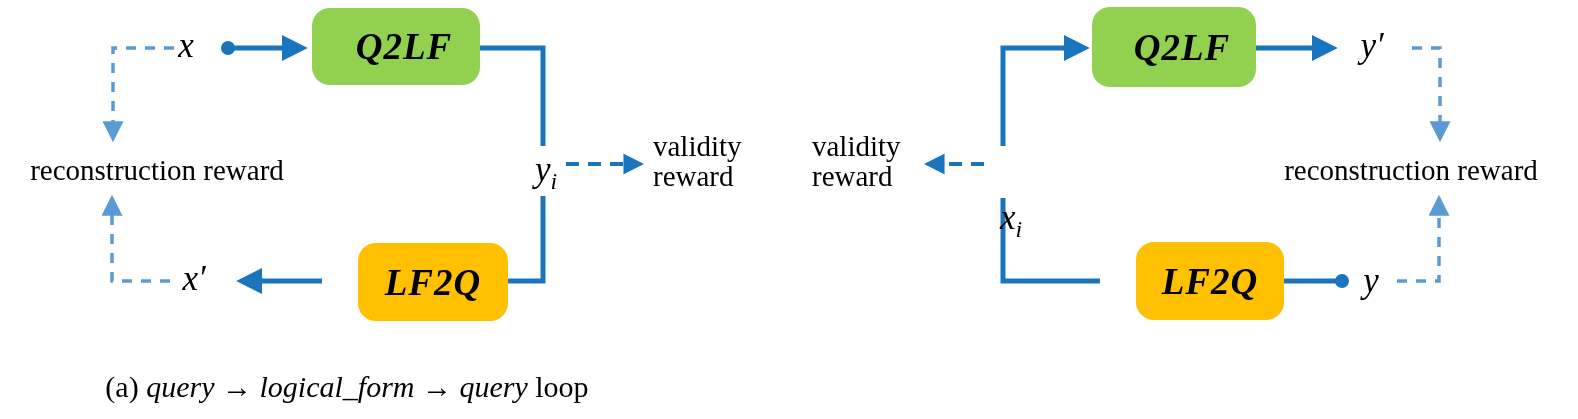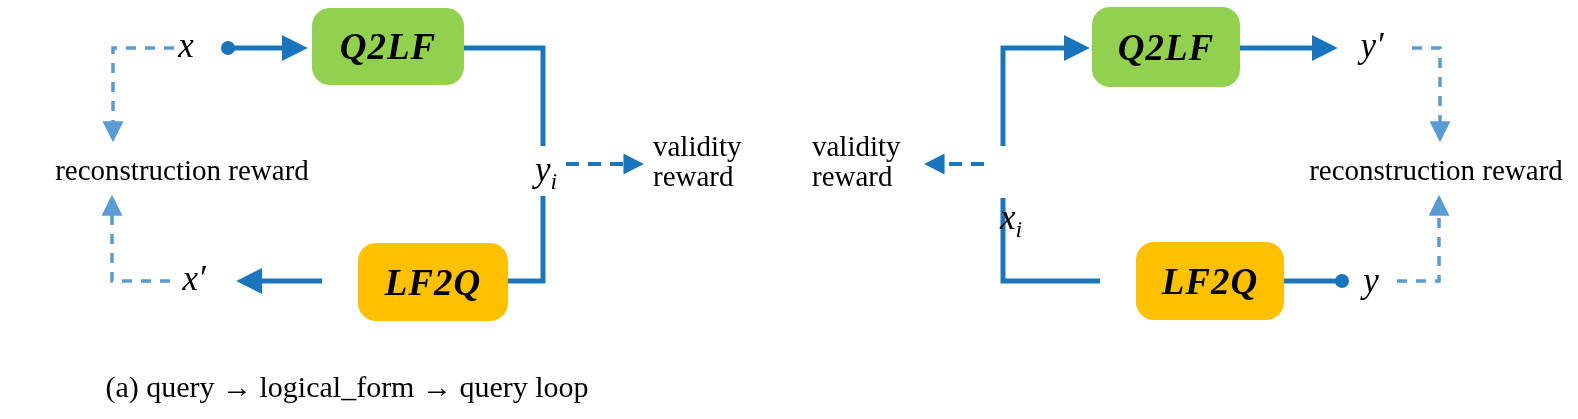--- a/index.html
+++ b/index.html
@@ -19,33 +19,33 @@
   .solid-line{stroke:var(--solid-blue);stroke-width:5;fill:none;}
   .dash-dark{stroke:var(--solid-blue);stroke-width:4;fill:none;stroke-dasharray:13 9;}
   .dash-light{stroke:var(--light-blue);stroke-width:3.5;fill:none;stroke-dasharray:10 9;}
   .fill-solid{fill:var(--solid-blue);}
   .fill-light{fill:var(--light-blue);}
   .box{
     position:absolute;display:flex;align-items:center;justify-content:center;
     border-radius:18px;font-weight:bold;font-style:italic;font-size:37px;
     letter-spacing:1px;color:var(--ink);
   }
-  .box.green{background:var(--box-green);}
+  .box.green{background:var(--box-green);padding-left:16px;}
   .box.amber{background:var(--box-amber);margin-left:36px;}
   .math{
     position:absolute;transform:translate(-50%,-50%);
     font-style:italic;font-size:35px;white-space:nowrap;
   }
   .math sub{font-size:24px;font-style:italic;line-height:0;}
   .plain{position:absolute;font-size:29px;line-height:30px;white-space:nowrap;}
-  .centered{transform:translate(-50%,-50%);text-align:center;margin-left:25px;}
+  .centered{transform:translate(-50%,-50%);text-align:center;}
   .caption{
     position:absolute;transform:translate(-50%,-50%);font-size:30px;white-space:nowrap;
   }
-  .caption .it{}
+  .caption .it{font-style:italic;}
 </style>
 </head>
 <body>
 
 <div id="figure">
 
   <svg id="connectors" viewBox="0 0 1578 419" xmlns="http://www.w3.org/2000/svg">
     <defs>
       <marker id="arrow-solid" viewBox="0 0 10 10" refX="7" refY="5" markerWidth="5.2" markerHeight="5.2" orient="auto-start-reverse">
         <path d="M0,0 L10,5 L0,10 z" class="fill-solid"></path>

